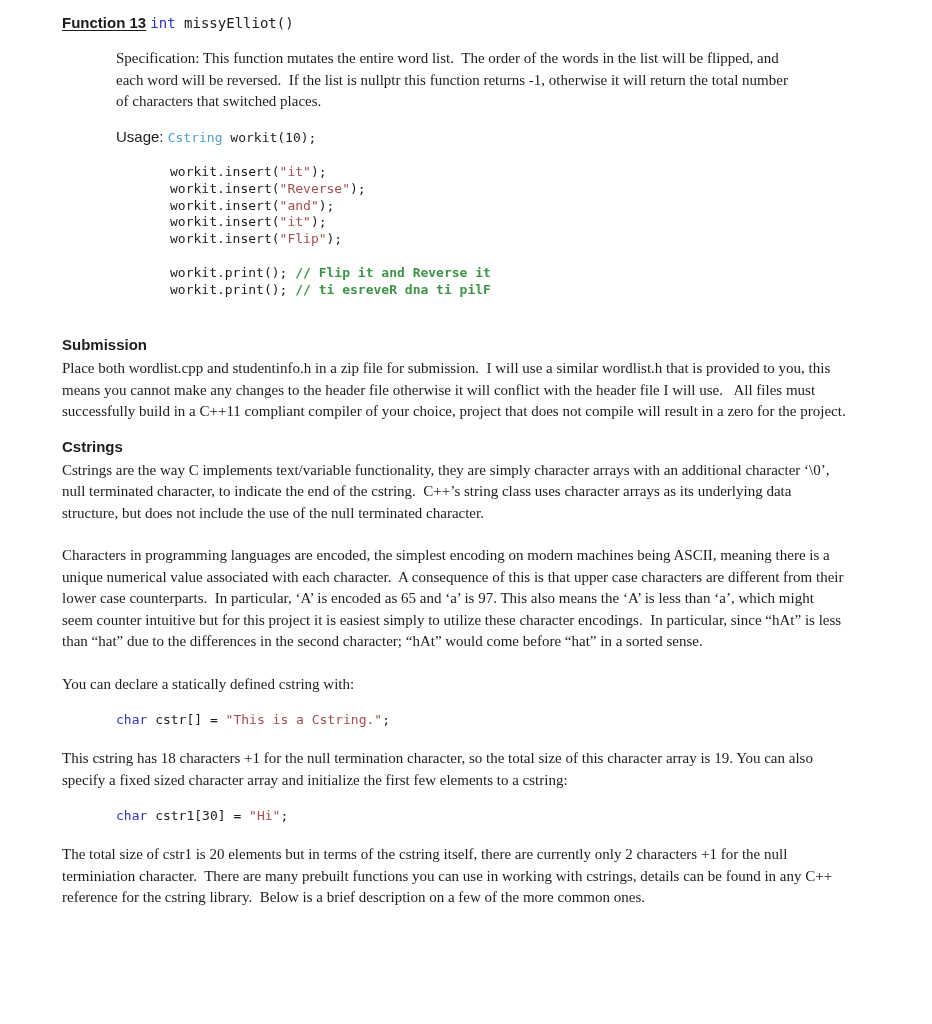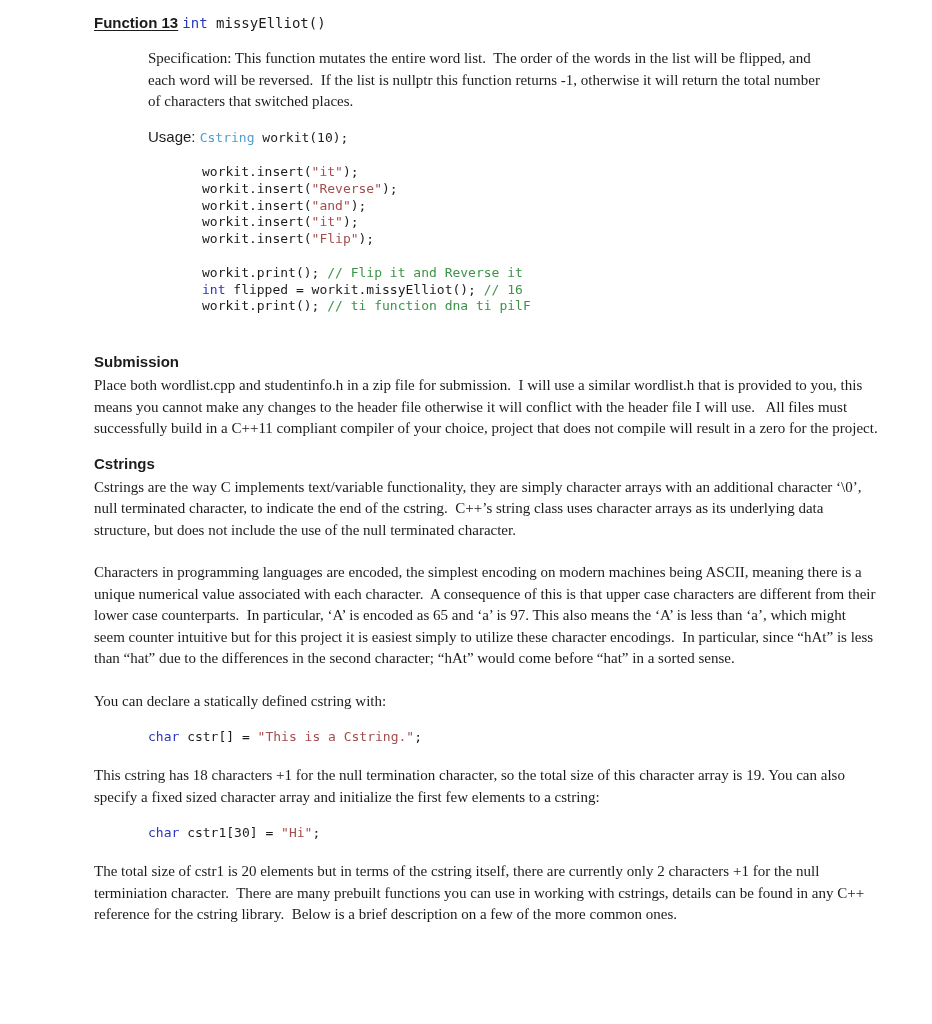--- a/index.html
+++ b/index.html
@@ -16,21 +16,21 @@
     width:932px;height:1024px;
     background:var(--paper);
     color:var(--text);
     font-family:"Liberation Sans",sans-serif;
     font-size:15px;
     line-height:21.5px;
     overflow:hidden;
   }
   .page{
     width:932px;height:1024px;
-    padding:12px 64px 0 94px;
+    padding:12px 64px 0 62px;
   }
   .para{white-space:pre-wrap;font-family:Liberation Serif, serif;}
   .fn-heading{line-height:21px;}
   .fn-title{
     font-weight:600;
     text-decoration:underline;
     text-underline-offset:2px;
   }
   .code,.code-inline{
     font-family:"DejaVu Sans Mono","Liberation Mono",monospace;
@@ -52,21 +52,21 @@
   .section-body{margin-top:2px;width:786px;}
   .mt-para{margin-top:21px;width:786px;}
   .code-line-standalone{
     margin:16px 0 0 54px;
     line-height:17px;
     white-space:pre;
   }
   .tok-kw{color:var(--kw);}
   .tok-type{color:var(--type);}
   .tok-str{color:var(--str);}
-  .tok-comment{color:var(--comment);}
+  .tok-comment{color:var(--comment);font-weight:bold;}
   .tok-plain{color:var(--text);}
 </style>
 </head>
 <body>
 
 <div class="page">
 
   <div class="fn-heading">
     <span class="fn-title">Function 13</span><span> </span><span class="code-inline"><span class="tok-kw">int</span><span class="tok-plain"> missyElliot()</span></span>
   </div>
@@ -78,22 +78,21 @@
   </div>
 
   <div class="code code-block">
       <div class="code-line"><span class="tok-plain">workit.insert(</span><span class="tok-str">"it"</span><span class="tok-plain">);</span></div>
       <div class="code-line"><span class="tok-plain">workit.insert(</span><span class="tok-str">"Reverse"</span><span class="tok-plain">);</span></div>
       <div class="code-line"><span class="tok-plain">workit.insert(</span><span class="tok-str">"and"</span><span class="tok-plain">);</span></div>
       <div class="code-line"><span class="tok-plain">workit.insert(</span><span class="tok-str">"it"</span><span class="tok-plain">);</span></div>
       <div class="code-line"><span class="tok-plain">workit.insert(</span><span class="tok-str">"Flip"</span><span class="tok-plain">);</span></div>
       <div class="code-line">&nbsp;</div>
       <div class="code-line"><span class="tok-plain">workit.print(); </span><span class="tok-comment">// Flip it and Reverse it</span></div>
-      <div class="code-line"><span class="tok-kw">int</span><span class="tok-plain"> flipped = workit.missyElliot(); </span><span class="tok-comment">// 16</span></div>
-      <div class="code-line"><span class="tok-plain">workit.print(); </span><span class="tok-comment">// ti function dna ti pilF</span></div>
+      <div class="code-line"><span class="tok-plain">workit.print(); </span><span class="tok-comment">// ti esreveR dna ti pilF</span></div>
     </div>
 
   <div class="section-heading">Submission</div>
   <p class="para section-body">Place both wordlist.cpp and studentinfo.h in a zip file for submission.  I will use a similar wordlist.h that is provided to you, this means you cannot make any changes to the header file otherwise it will conflict with the header file I will use.   All files must successfully build in a C++11 compliant compiler of your choice, project that does not compile will result in a zero for the project.</p>
 
   <div class="section-heading tight">Cstrings</div>
   <p class="para section-body">Cstrings are the way C implements text/variable functionality, they are simply character arrays with an additional character ‘\0’, null terminated character, to indicate the end of the cstring.  C++’s string class uses character arrays as its underlying data structure, but does not include the use of the null terminated character.</p>
 
   <p class="para mt-para">Characters in programming languages are encoded, the simplest encoding on modern machines being ASCII, meaning there is a unique numerical value associated with each character.  A consequence of this is that upper case characters are different from their lower case counterparts.  In particular, ‘A’ is encoded as 65 and ‘a’ is 97. This also means the ‘A’ is less than ‘a’, which might seem counter intuitive but for this project it is easiest simply to utilize these character encodings.  In particular, since “hAt” is less than “hat” due to the differences in the second character; “hAt” would come before “hat” in a sorted sense.</p>
 

